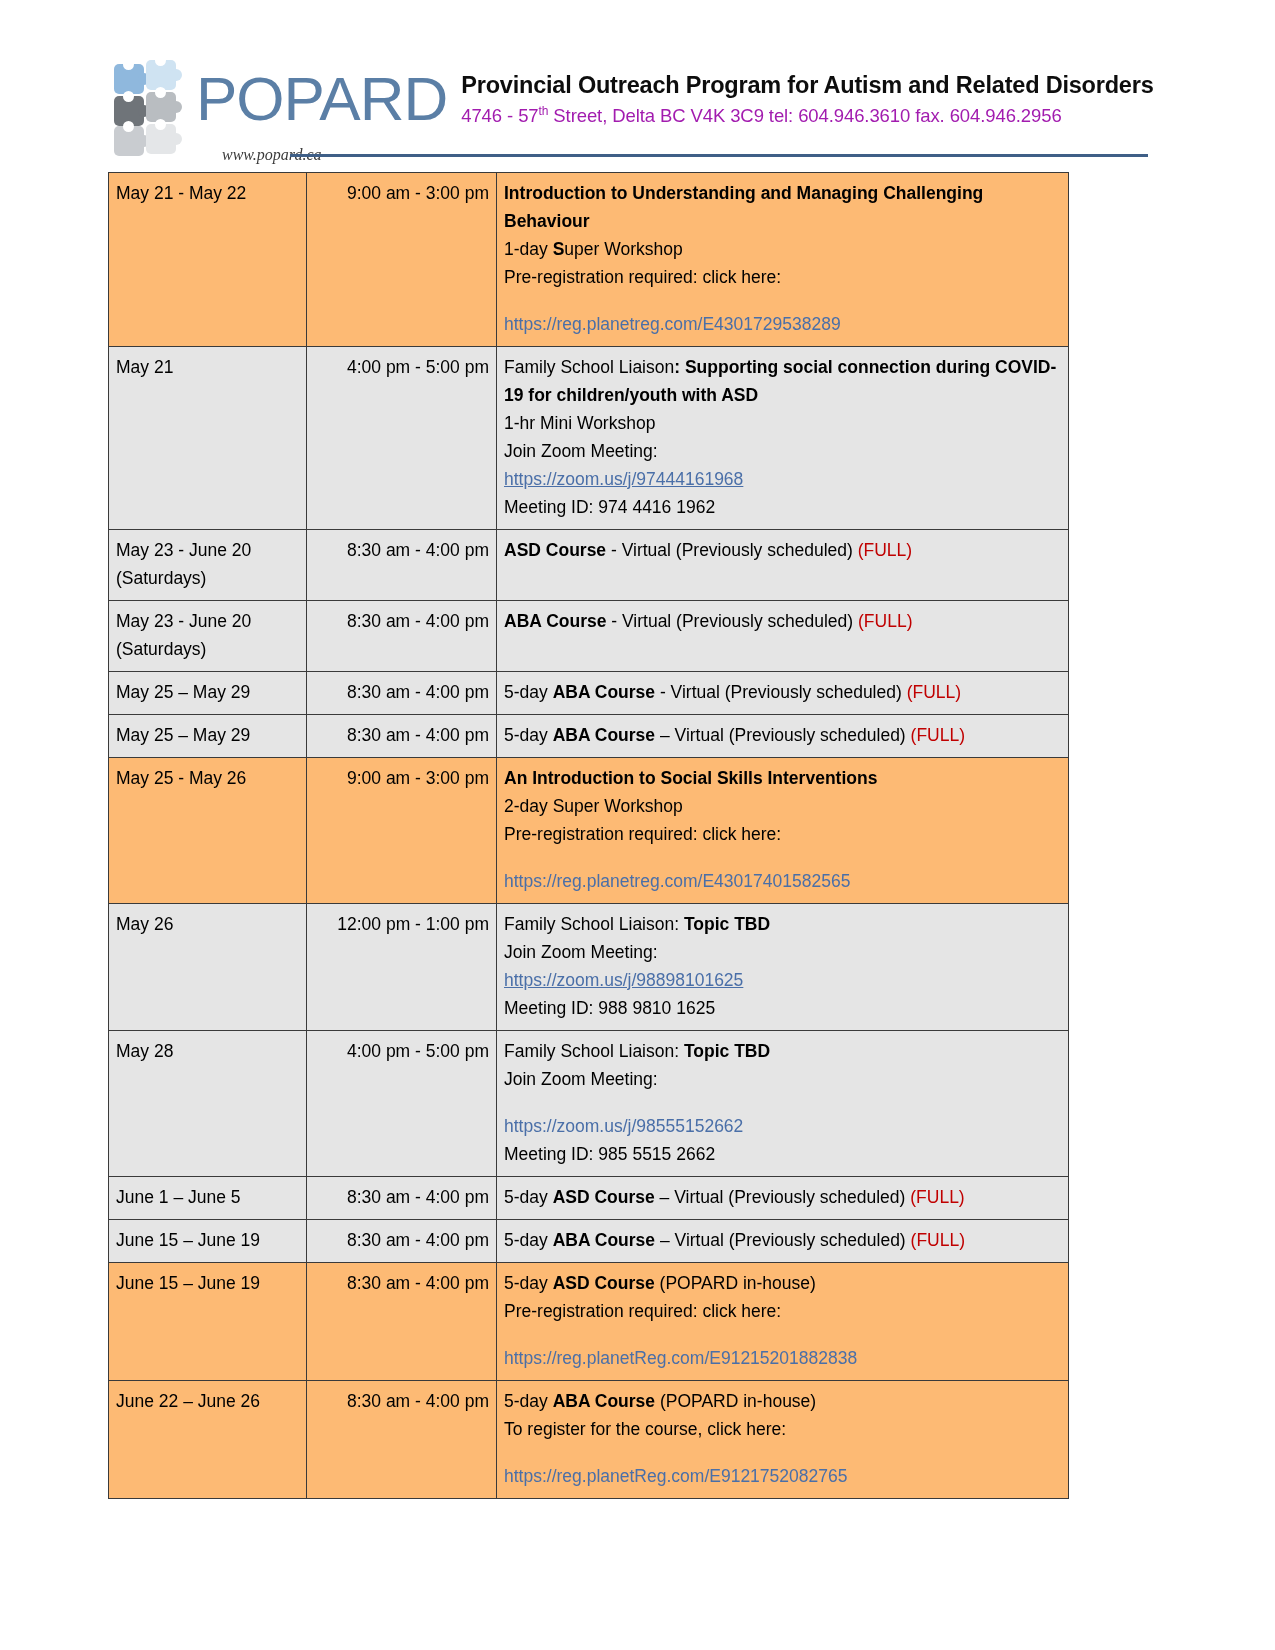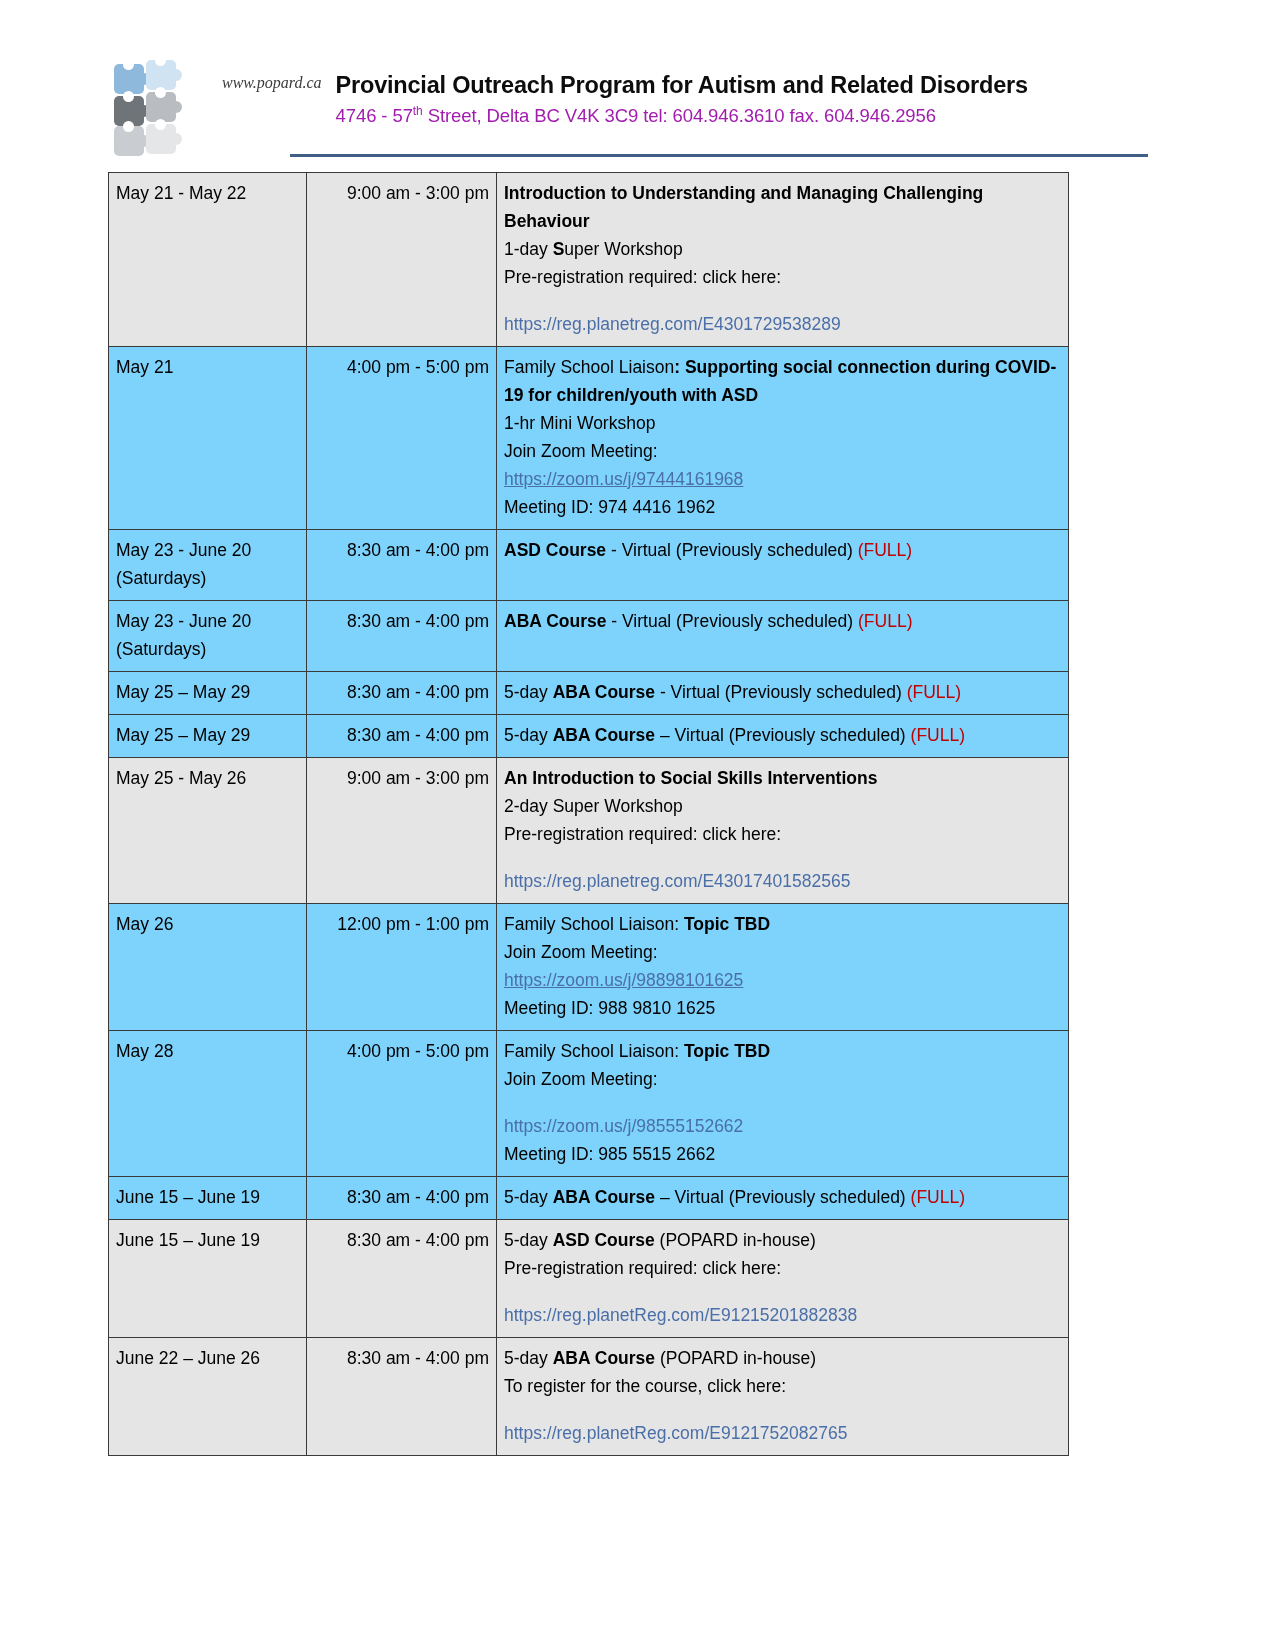--- a/index.html
+++ b/index.html
@@ -144,22 +144,22 @@
     color: #000000;
   }
   col.c-date { width: 198px; }
   col.c-time { width: 190px; }
   col.c-desc { width: 572px; }
 
   td.date  { text-align: left; }
   td.time  { text-align: right; padding-right: 10px; }
   td.desc  { text-align: left; padding-left: 11px; }
 
-  tr.hl td { background: #e5e5e5; }
-  tr.plain td { background: #7dd3fc; }
+  tr.hl td { background: #fdba74; }
+  tr.plain td { background: #e5e5e5; }
 
   .b { font-weight: bold; }
   .full { color: #c00000; }
   .link {
     color: #4a6fa8;
     word-break: break-all;
   }
   .link.u { text-decoration: underline; }
   .link.nu { text-decoration: none; margin-top: 19px; }
   .line { display: block; }
@@ -173,20 +173,21 @@
     <div class="logo-row">
       <div class="puzzle">
         <span class="pz pz1"></span>
         <span class="pz pz2"></span>
         <span class="pz pz3"></span>
         <span class="pz pz4"></span>
         <span class="pz pz5"></span>
         <span class="pz pz6"></span>
       </div>
       <div class="wordmark">
+        <div class="popard-text">POPARD</div>
         <div class="site-url">www.popard.ca</div>
       </div>
       <div class="org-block">
         <div class="org-title">Provincial Outreach Program for Autism and Related Disorders</div>
         <div class="org-addr"><span>4746 - 57</span><sup>th</sup><span> Street, Delta  BC   V4K 3C9    tel: 604.946.3610  fax. 604.946.2956</span></div>
       </div>
     </div>
     <div class="header-rule"></div>
   </div>
 
@@ -270,20 +271,27 @@
           <td class="date">May 28</td>
           <td class="time">4:00 pm - 5:00 pm</td>
           <td class="desc">
             <span class="line"><span>Family School Liaison: </span><span class="b">Topic TBD</span></span>
             <span class="line">Join Zoom Meeting:</span>
             <span class="line link nu">https://zoom.us/j/98555152662 </span>
             <span class="line">Meeting ID: 985 5515 2662</span>
           </td>
         </tr>
         <tr class="plain">
+          <td class="date">June 1 – June 5</td>
+          <td class="time">8:30 am - 4:00 pm</td>
+          <td class="desc">
+            <span class="line"><span>5-day </span><span class="b">ASD Course</span><span> – Virtual (Previously scheduled) </span><span class="full">(FULL)</span></span>
+          </td>
+        </tr>
+        <tr class="plain">
           <td class="date">June 15 – June 19</td>
           <td class="time">8:30 am - 4:00 pm</td>
           <td class="desc">
             <span class="line"><span>5-day </span><span class="b">ABA Course</span><span> – Virtual (Previously scheduled) </span><span class="full">(FULL)</span></span>
           </td>
         </tr>
         <tr class="hl">
           <td class="date">June 15 – June 19</td>
           <td class="time">8:30 am - 4:00 pm</td>
           <td class="desc">

